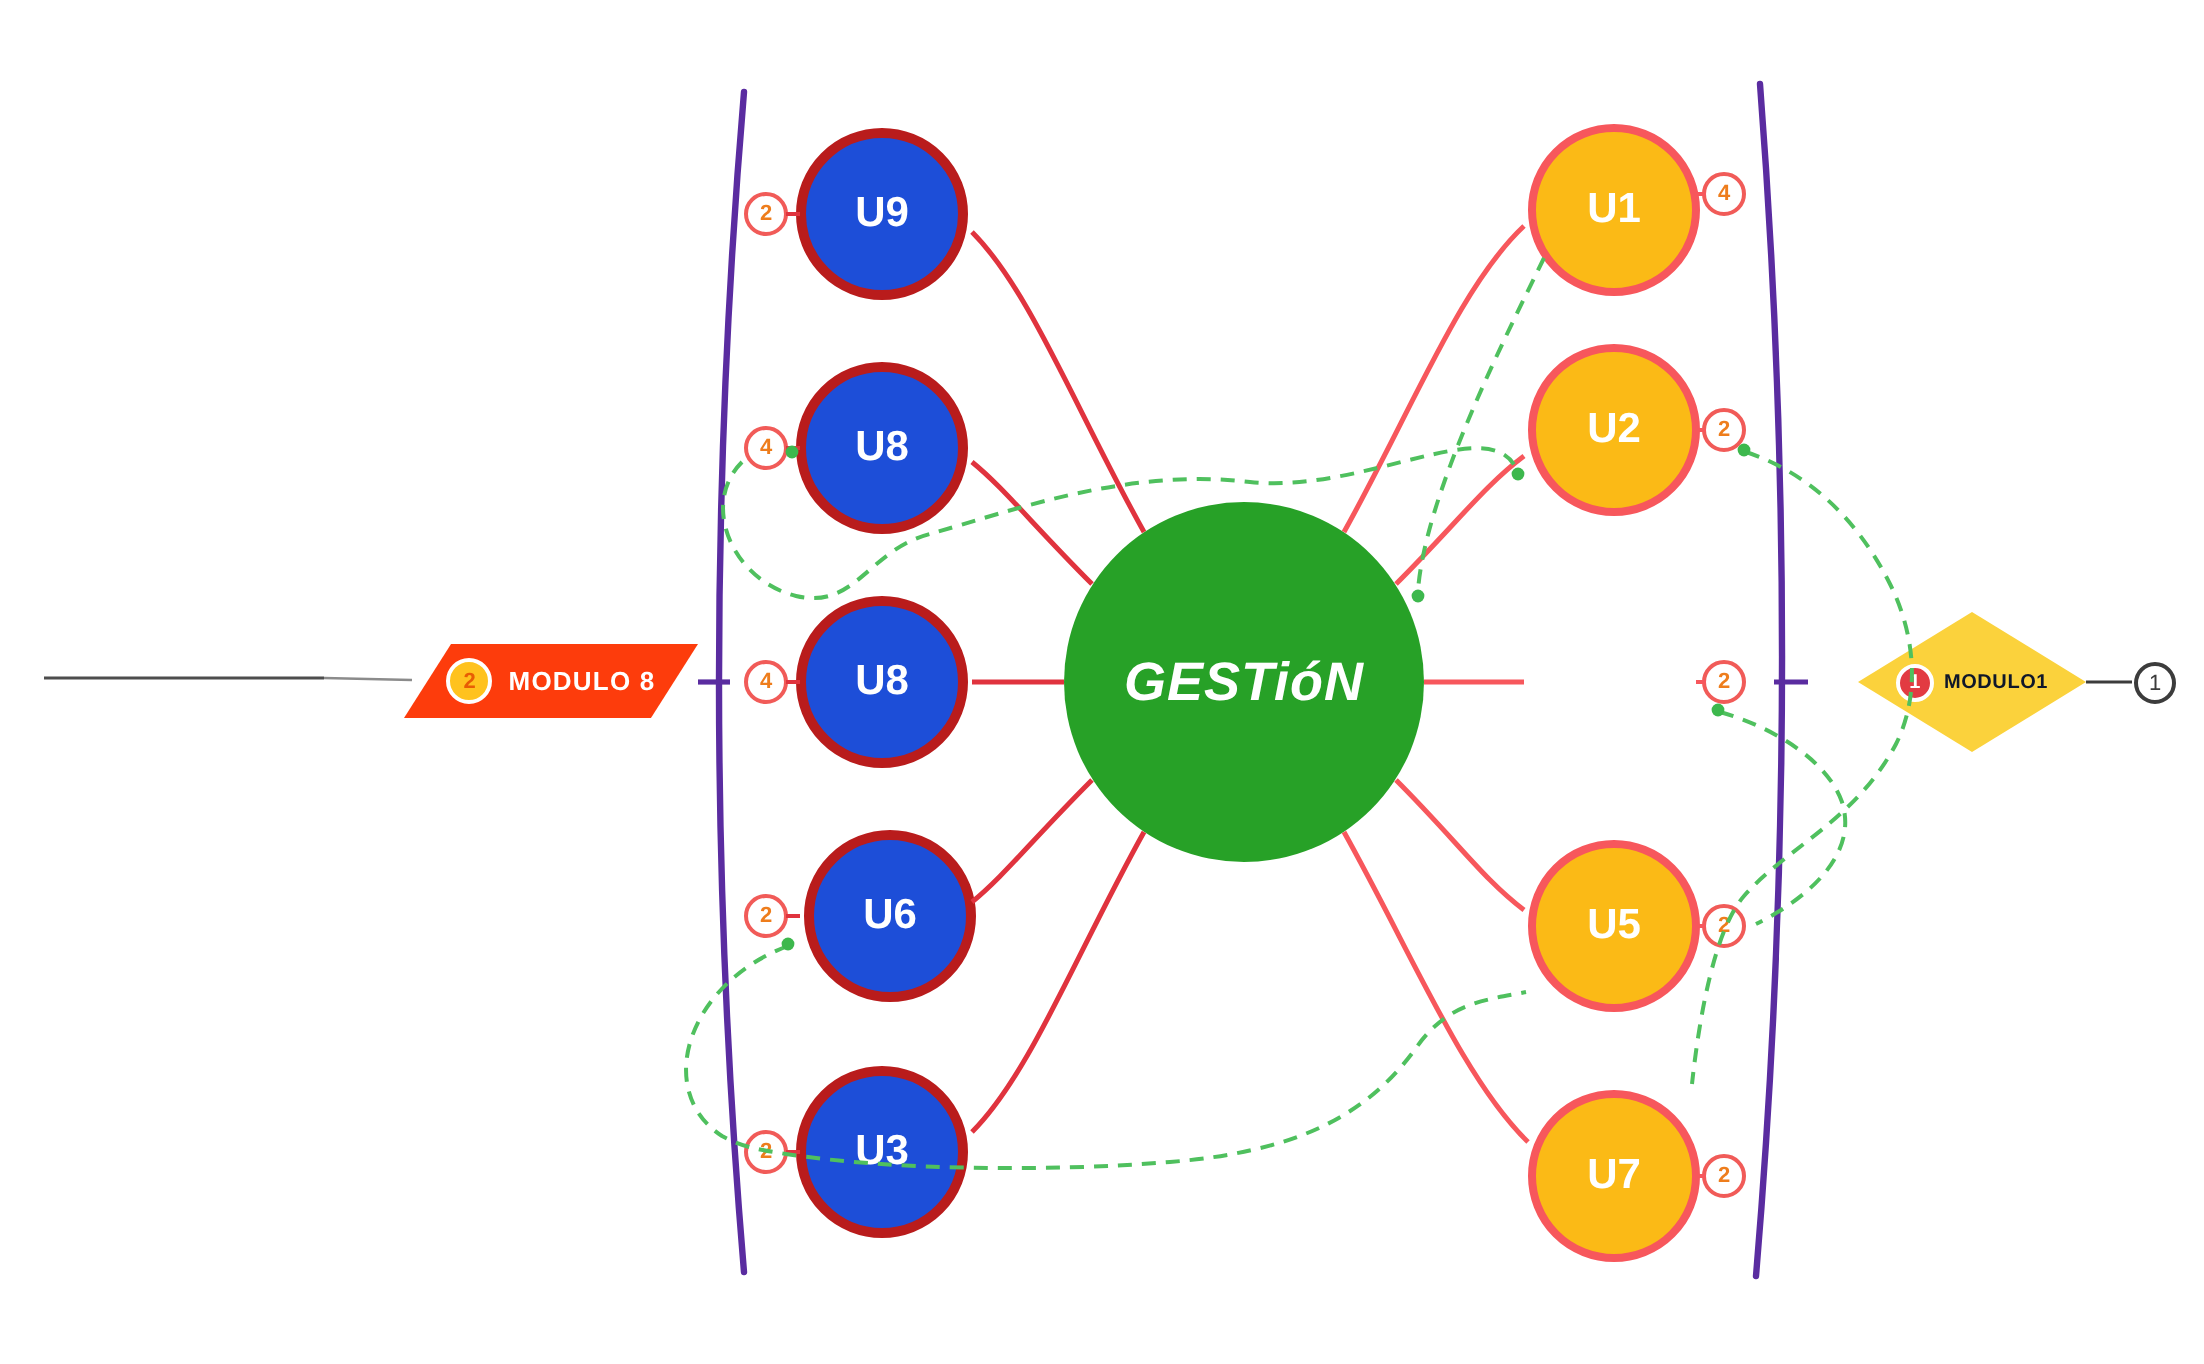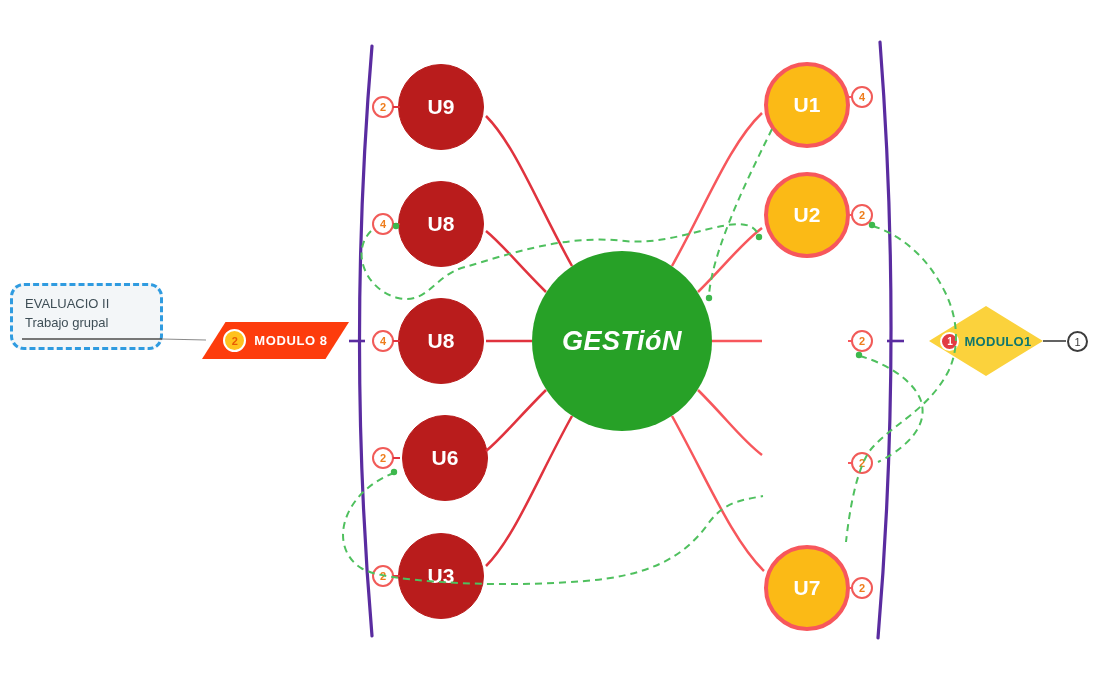--- a/index.html
+++ b/index.html
@@ -25,63 +25,59 @@
     width:19px;height:19px;border-radius:50%;background:#FFC21E;border:2px solid #ffffff;
     box-sizing:content-box;display:flex;align-items:center;justify-content:center;
     color:#E85D04;font-size:11px;font-weight:bold;flex:0 0 auto;
   }
   
   .module1{
     position:absolute;left:929px;top:306px;width:114px;height:70px;background:#FBD23C;
     clip-path:polygon(50% 0,100% 50%,50% 100%,0 50%);
     display:flex;align-items:center;justify-content:center;gap:5px;
   }
-  .module1 .m-label{color:#0f766e;font-weight:bold;font-size:13px;letter-spacing:.3px;}
+  .module1 .m-label{color:#0f172a;font-weight:bold;font-size:10px;letter-spacing:.3px;}
   .badge-red{
     width:15px;height:15px;border-radius:50%;background:#E23B42;border:2px solid #fff;
     display:flex;align-items:center;justify-content:center;
     color:#fff;font-size:10px;font-weight:bold;flex:0 0 auto;
   }
   
   .central{
     position:absolute;left:532px;top:251px;width:180px;height:180px;border-radius:50%;
     background:#27A127;display:flex;align-items:center;justify-content:center;
     color:#fff;font-size:27px;font-weight:bold;letter-spacing:.5px;font-style:italic;
   }
   
   .unit{
     position:absolute;width:86px;height:86px;border-radius:50%;box-sizing:border-box;
     display:flex;align-items:center;justify-content:center;
     color:#fff;font-size:21px;font-weight:bold;
   }
-  .unit--left{background:#b91c1c;border:1px solid #b91c1c;}
+  .unit--left{background:#1d4ed8;border:5px solid #b91c1c;}
   .unit--right{background:#FBBA16;border:4px solid #F7575C;}
   
   .count-badge{
     position:absolute;width:22px;height:22px;border-radius:50%;box-sizing:border-box;
     background:#fff;border:2px solid #F15B58;
     display:flex;align-items:center;justify-content:center;
     color:#EE7D1C;font-size:11px;font-weight:bold;
   }
   
   .terminal-circle{
     position:absolute;left:1067px;top:331px;width:21px;height:21px;border-radius:50%;
     box-sizing:border-box;border:2px solid #3C3C3C;background:#fff;
     display:flex;align-items:center;justify-content:center;color:#3C3C3C;font-size:11px;
   }
 </style>
 </head>
 <body>
 
 <div class="stage">
 
-  <div class="eval-card">
-    <div>EVALUACIO II</div>
-    <div>Trabajo grupal</div>
-  </div>
 
   <div class="module2">
     <span class="badge-coin">2</span>
     <span class="m-label">MODULO 8</span>
   </div>
 
   <div class="central">
     <span>GESTióN</span>
   </div>
 
@@ -105,20 +101,23 @@
   <div class="count-badge" style="left:372px;top:213px">4</div>
   <div class="count-badge" style="left:372px;top:330px">4</div>
   <div class="count-badge" style="left:372px;top:447px">2</div>
   <div class="count-badge" style="left:372px;top:565px">2</div>
 
   <div class="unit unit--right" style="left:764px;top:62px">
       <span>U1</span>
     </div>
   <div class="unit unit--right" style="left:764px;top:172px">
       <span>U2</span>
+    </div>
+  <div class="unit unit--right" style="left:764px;top:420px">
+      <span>U5</span>
     </div>
   <div class="unit unit--right" style="left:764px;top:545px">
       <span>U7</span>
     </div>
 
   <div class="count-badge" style="left:851px;top:86px">4</div>
   <div class="count-badge" style="left:851px;top:204px">2</div>
   <div class="count-badge" style="left:851px;top:330px">2</div>
   <div class="count-badge" style="left:851px;top:452px">2</div>
   <div class="count-badge" style="left:851px;top:577px">2</div>

